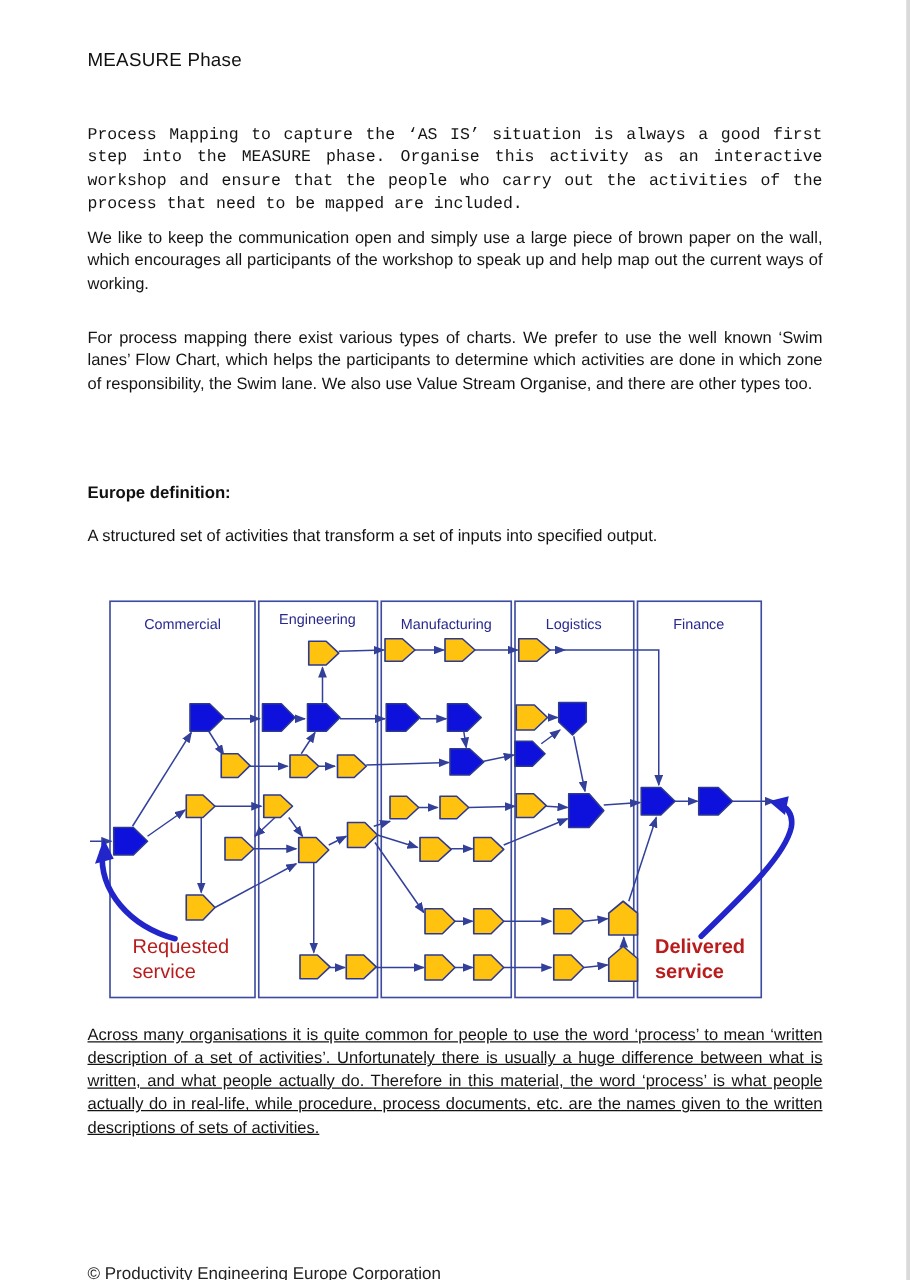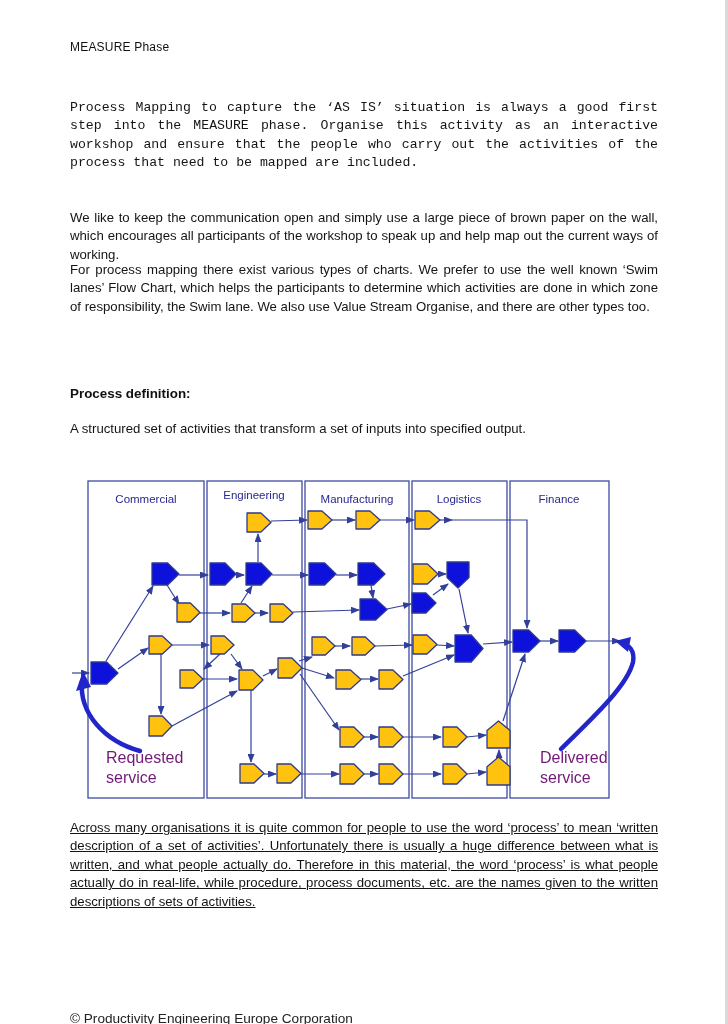--- a/index.html
+++ b/index.html
@@ -4,54 +4,54 @@
 <style>
   html,body{margin:0;padding:0;}
   body{
     width:728px;height:1024px;position:relative;overflow:hidden;
     background:#ffffff;
     font-family:"Liberation Sans", sans-serif;
     -webkit-font-smoothing:antialiased;
   }
   .abs{position:absolute;}
   .title{
-    left:70px;top:40px;font-size:12px;color:#111;letter-spacing:.2px;
+    left:70px;top:40px;font-size:15px;color:#111;letter-spacing:.2px;
   }
   .para{
     left:70px;width:588px;font-size:13.2px;line-height:18.4px;
     text-align:justify;color:#141414;margin:0;
   }
   .p1{top:99px;font-family:Liberation Mono, monospace;}
-  .p2{top:181px;margin-top:28px;}
+  .p2{top:181px;}
   .p3{top:261px;}
   .defhead{left:70px;top:386px;font-size:13.4px;font-weight:bold;color:#111;}
   .deftext{left:70px;top:421px;font-size:13.2px;color:#141414;text-align:right;}
   .p5{top:819px;text-decoration:underline;}
   .footer{left:70px;top:1011px;font-size:13.6px;color:#222;}
   #diagram-svg{position:absolute;left:60px;top:478px;}
   .flow-label{
     position:absolute;width:104px;font-size:16px;line-height:20px;
-    color:#701a75;
+    color:#b91c1c;
   }
   .req{left:106px;top:748px;}
-  .del{left:540px;top:748px;}
+  .del{left:524px;top:748px;font-weight:bold;}
   .page-edge{
     position:absolute;right:0;top:0;width:3px;height:1024px;background:#d9d9d9;
   }
 </style>
 </head>
 <body>
 
 <div class="abs title">MEASURE Phase</div>
 
 <p class="abs para p1">Process Mapping to capture the ‘AS IS’ situation is always a good first step into the MEASURE phase. Organise this activity as an interactive workshop and ensure that the people who carry out the activities of the process that need to be mapped are included.</p>
 <p class="abs para p2">We like to keep the communication open and simply use a large piece of brown paper on the wall, which encourages all participants of the workshop to speak up and help map out the current ways of working.</p>
 <p class="abs para p3">For process mapping there exist various types of charts. We prefer to use the well known ‘Swim lanes’ Flow Chart, which helps the participants to determine which activities are done in which zone of responsibility, the Swim lane. We also use Value Stream Organise, and there are other types too.</p>
 
-<div class="abs defhead">Process definition:</div>
+<div class="abs defhead">Europe definition:</div>
 <div class="abs deftext">A structured set of activities that transform a set of inputs into specified output.</div>
 
 <svg id="diagram-svg" width="600" height="334" viewBox="60 478 600 334">
     <defs>
       <marker id="arw" markerWidth="9" markerHeight="7" refX="8" refY="3.5" orient="auto" markerUnits="userSpaceOnUse">
         <path d="M0,0 L9,3.5 L0,7 Z" fill="#33409A"></path>
       </marker>
     </defs>
     <g>
       <rect x="88" y="481" width="116" height="317" fill="none" stroke="#3D4BA0" stroke-width="1.3"></rect>

